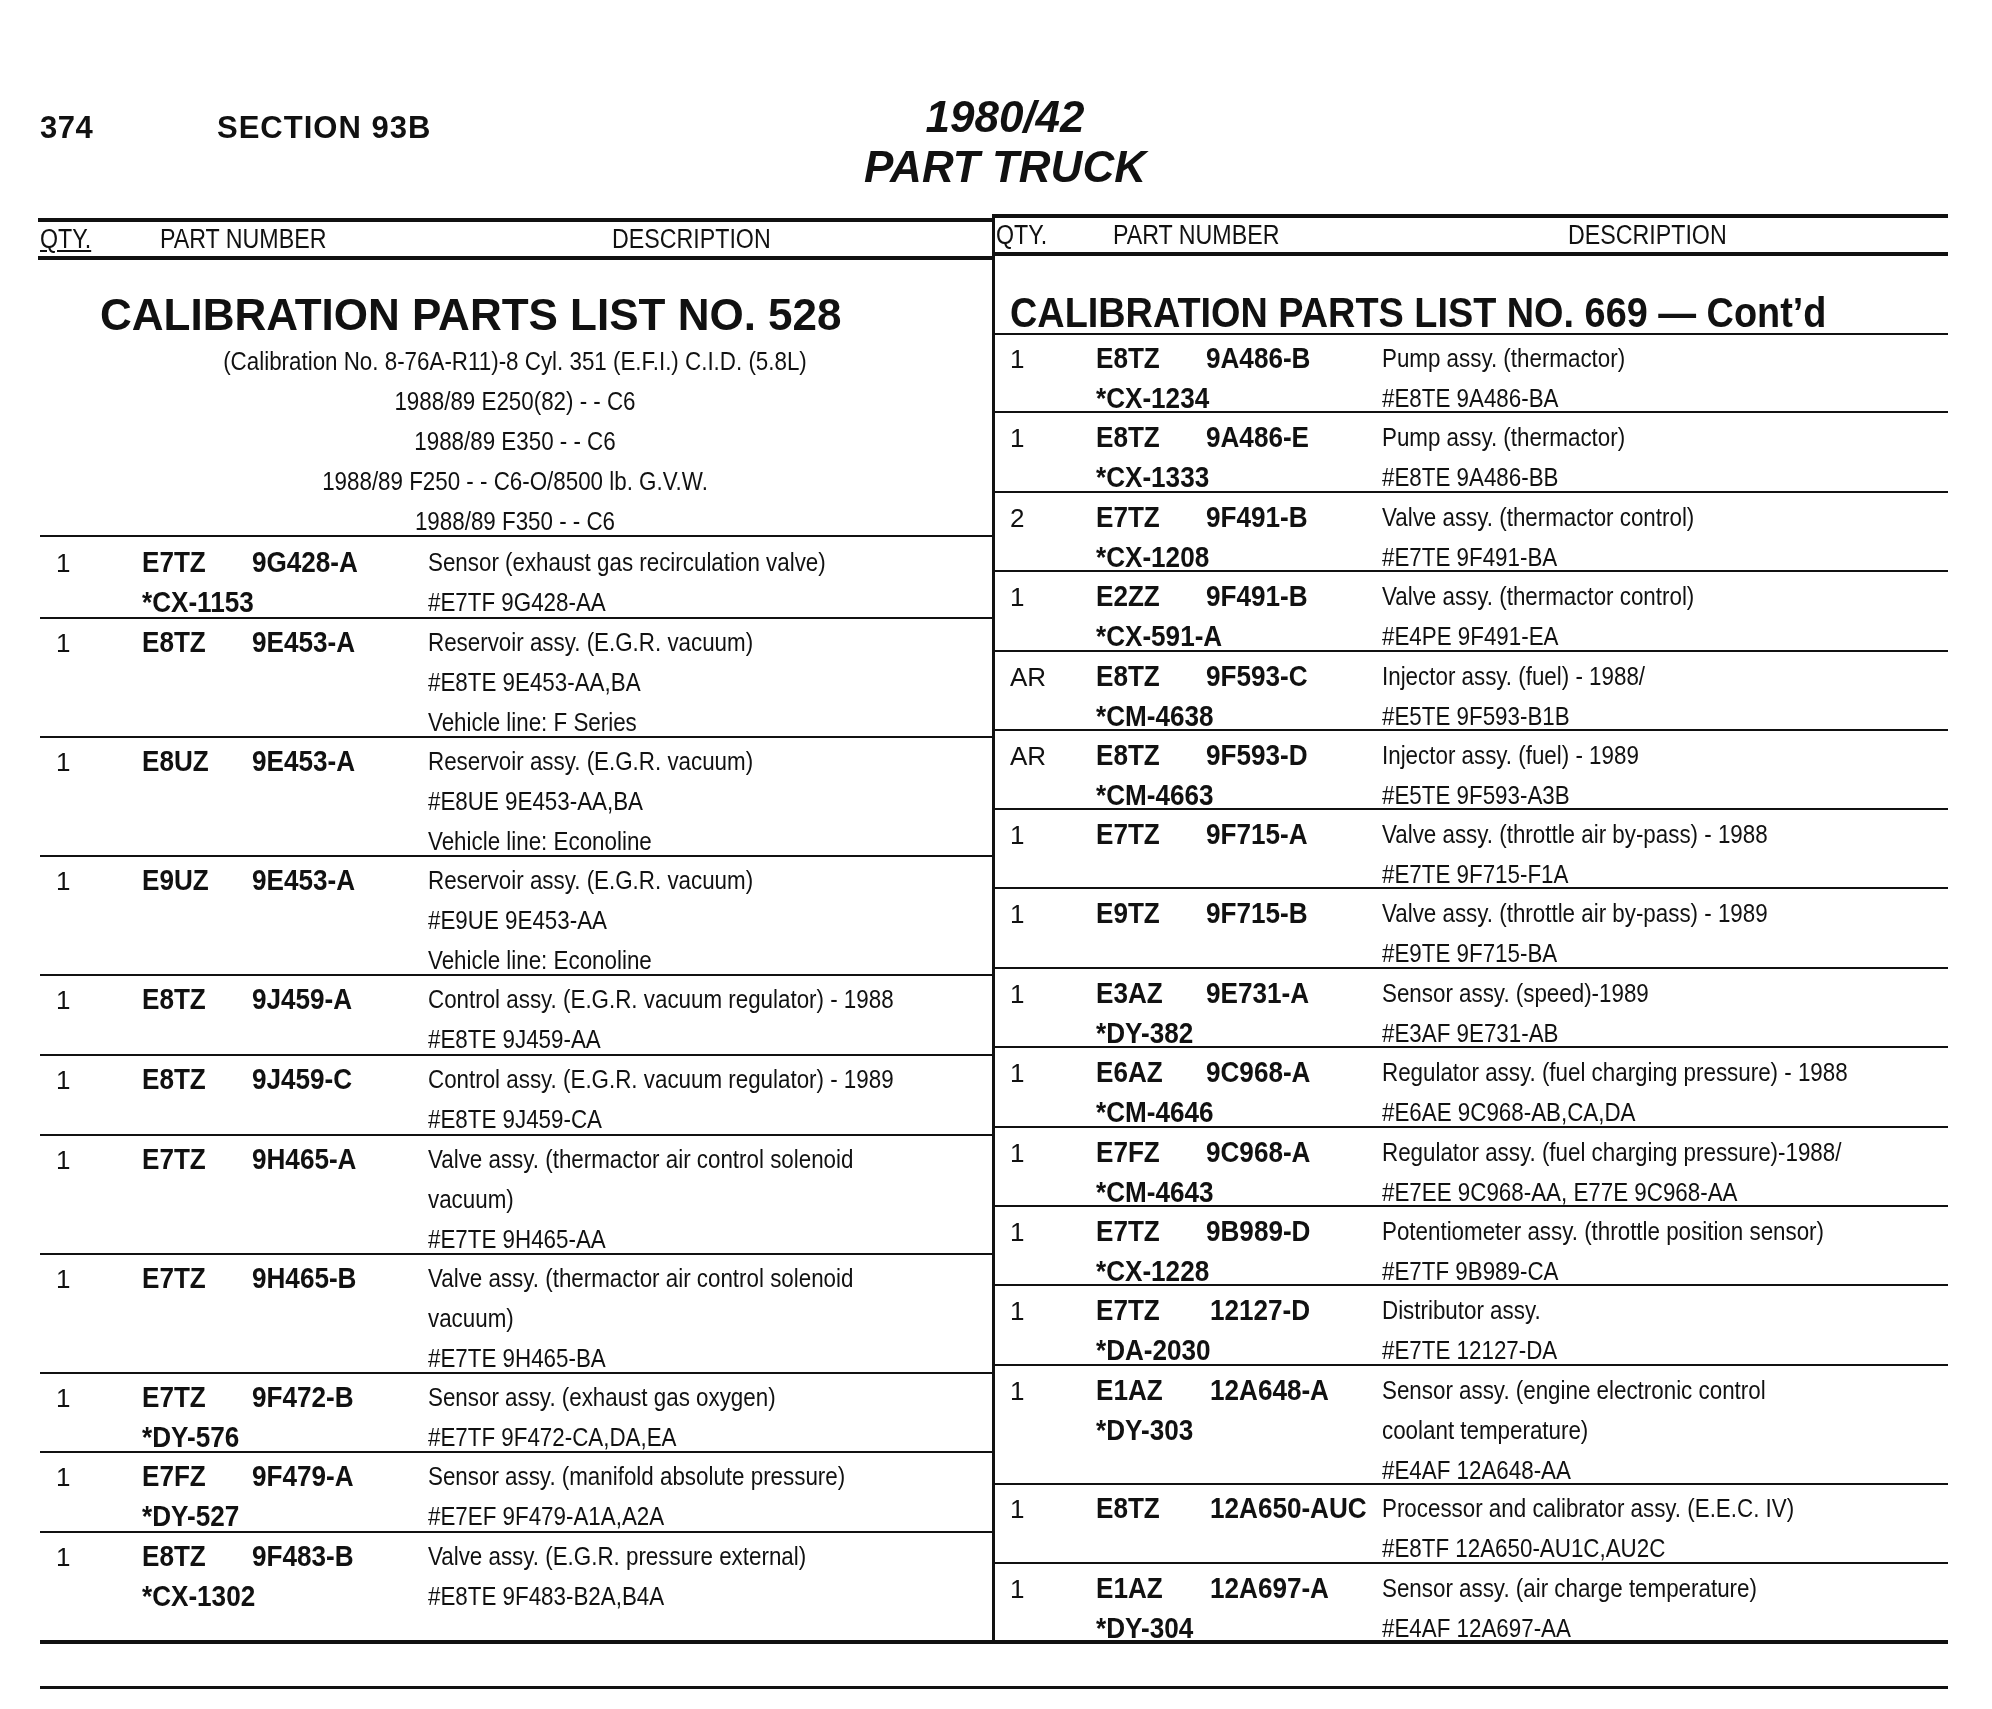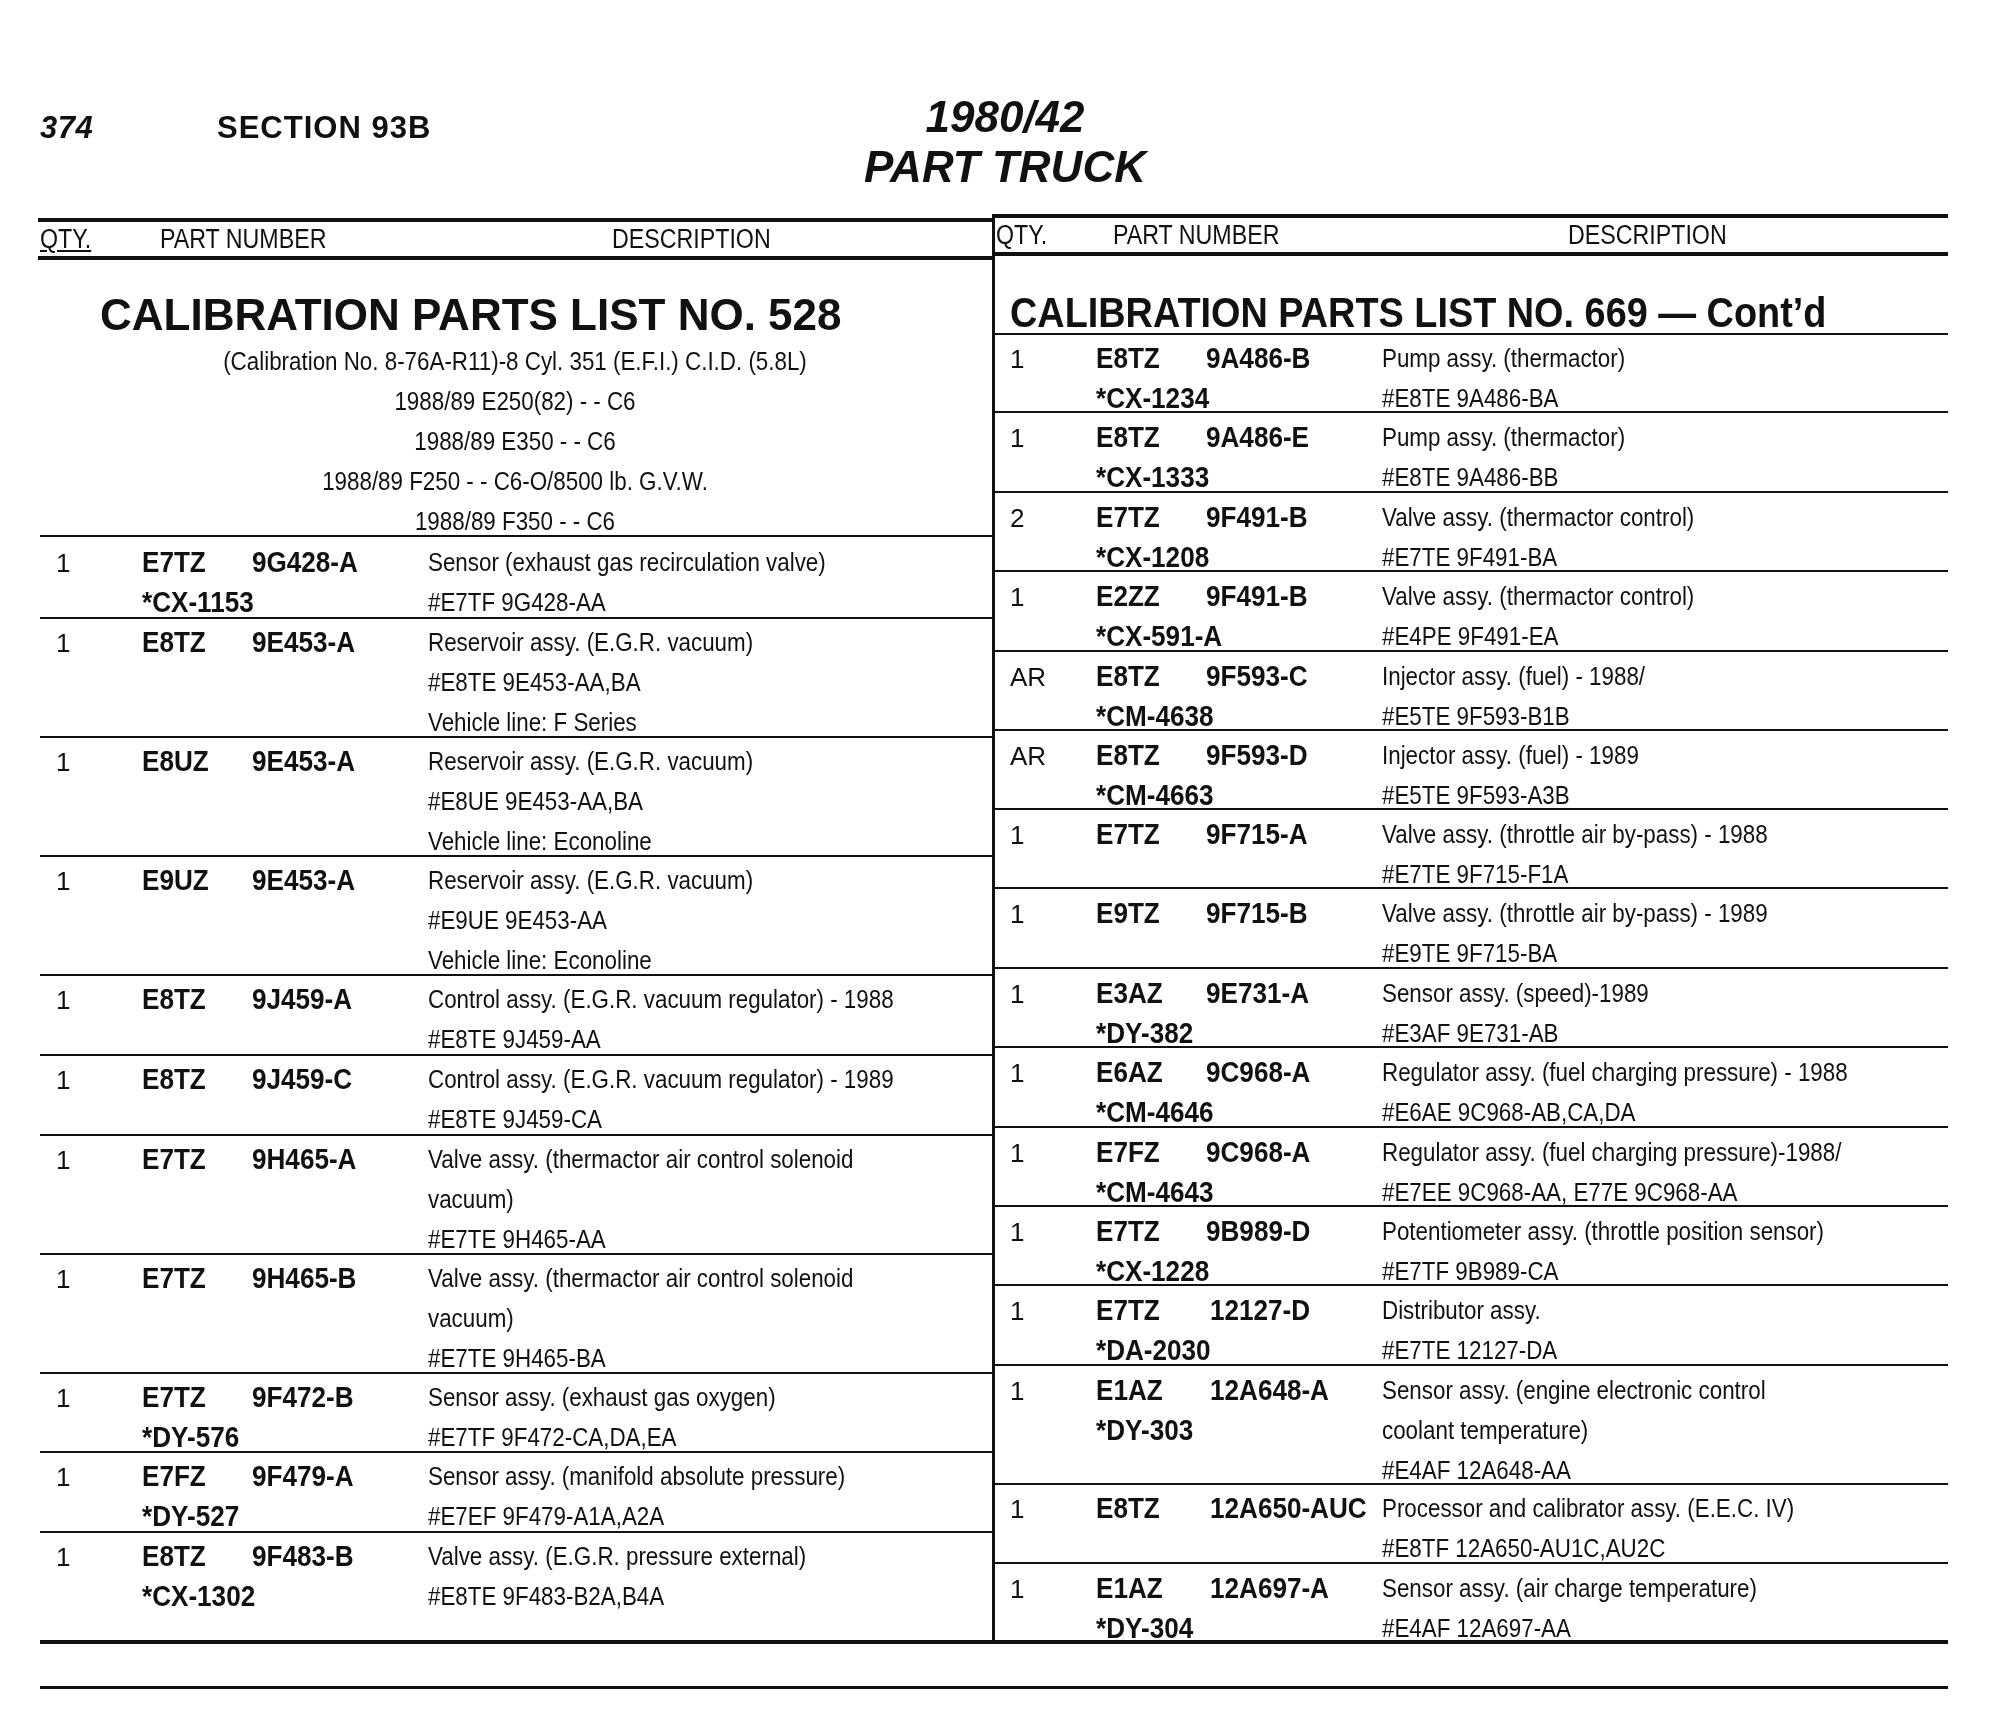--- a/index.html
+++ b/index.html
@@ -1,20 +1,20 @@
 <!DOCTYPE html>
 <html><head>
 <meta charset="utf-8">
 <style>
   html, body { margin: 0; padding: 0; background: #ffffff; }
   body {
     width: 1992px; height: 1709px; position: relative; overflow: hidden;
     font-family: "Liberation Sans", sans-serif; color: #111;
   }
-  .page-num { position: absolute; left: 40px; top: 110px; font-weight: bold; font-size: 31px; letter-spacing: 0.5px; font-style: italic; }
+  .page-num { position: absolute; left: 40px; top: 110px; font-weight: bold; font-size: 31px; letter-spacing: 0.5px; }
   .section { position: absolute; left: 180px; top: 110px; font-weight: bold; font-size: 31px; letter-spacing: 1px; margin-left: 37px; }
   .title-block { position: absolute; left: 780px; top: 92px; width: 450px; text-align: center; font-weight: bold; font-style: italic; font-size: 44px; line-height: 50px; }
   .rule { position: absolute; background: #111; }
   .colhead { position: absolute; font-size: 27px; transform: scaleX(0.86); transform-origin: left center; }
   .colhead.u { text-decoration: underline; }
   .block-title { position: absolute; font-weight: bold; font-size: 44px; white-space: nowrap; }
   .cal-line { position: absolute; left: 40px; width: 950px; text-align: center; font-size: 26px; transform: scaleX(0.86); transform-origin: center; white-space: nowrap; }
   .row { position: absolute; }
   .row .qty { position: absolute; font-size: 26px; top: 0; }
   .row .prefix, .row .base, .row .sub { position: absolute; font-weight: bold; font-size: 29px; white-space: nowrap; transform: scaleX(0.9); transform-origin: left center; }

